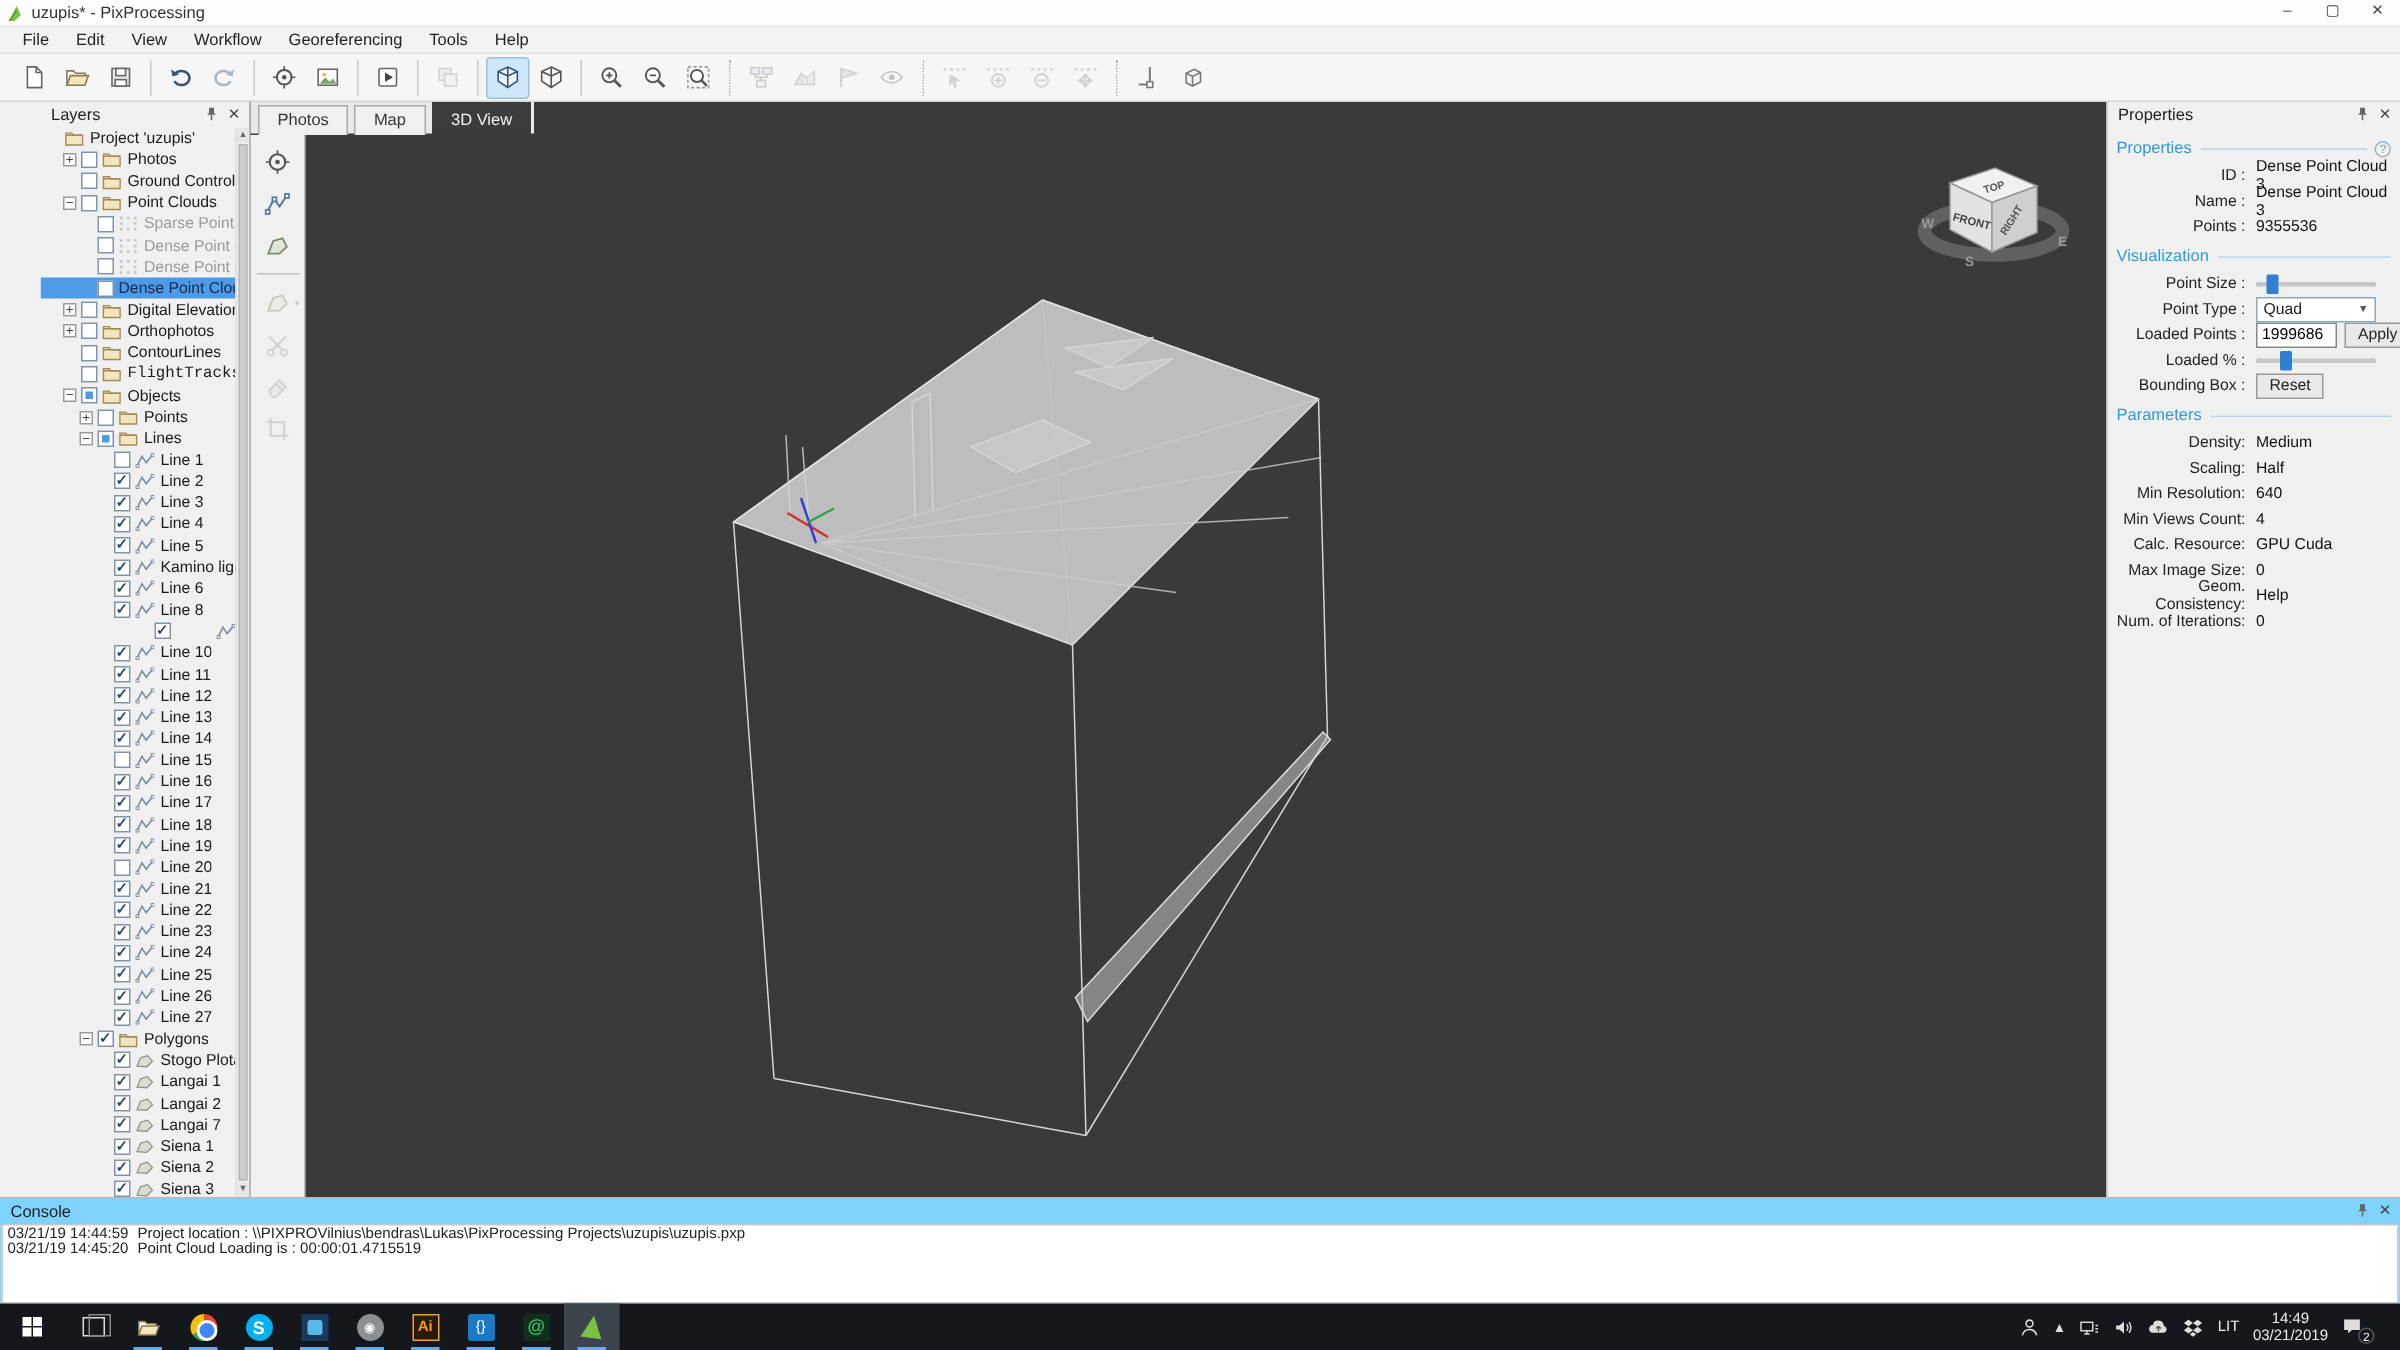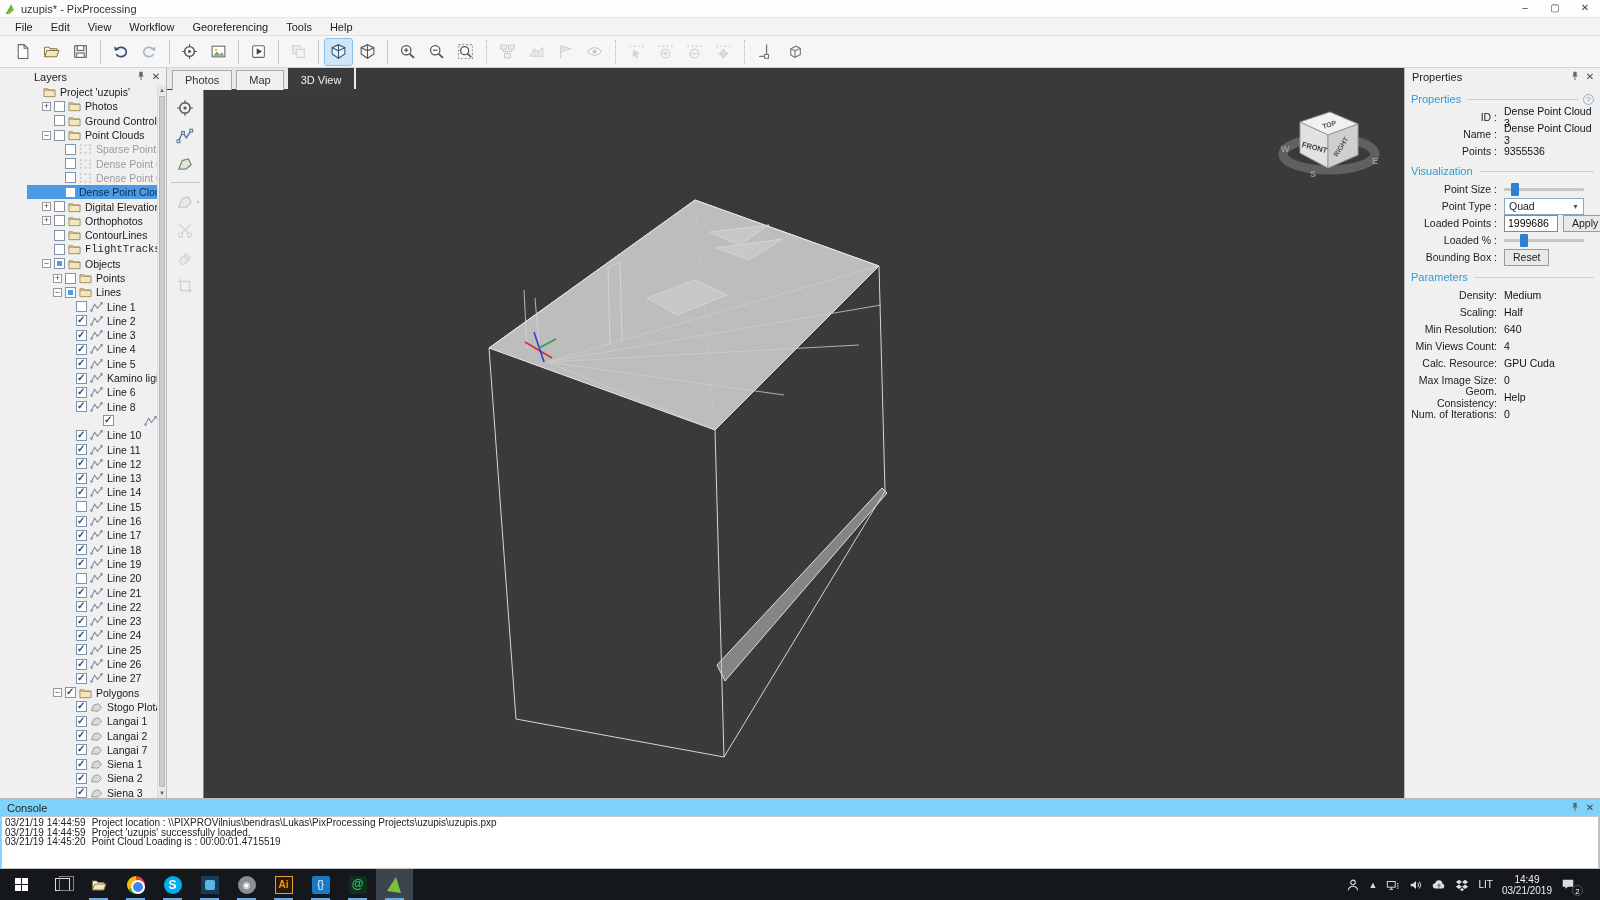--- a/index.html
+++ b/index.html
@@ -1126,21 +1126,20 @@
       <span>Console</span>
       <span class="ph-icons">
         <span class="ph-ic"><svg width="10" height="10">
               <use href="#i-pin"></use>
             </svg></span>
         <span class="ph-ic">✕</span>
       </span>
     </div>
     <div class="console-log">
         <div class="clog-line"><span class="clog-time">03/21/19 14:44:59</span><span>Project location : \\PIXPROVilnius\bendras\Lukas\PixProcessing Projects\uzupis\uzupis.pxp</span></div>
-        <div class="clog-line"><span class="clog-time">03/21/19 14:44:59</span><span>Project 'uzupis' successfully loaded.</span></div>
         <div class="clog-line"><span class="clog-time">03/21/19 14:45:20</span><span>Point Cloud Loading is : 00:00:01.4715519</span></div>
       </div>
   </div>
 
   <div class="taskbar">
     <div class="start-btn">
       <div class="win-logo">
           <span></span>
           <span></span>
           <span></span>

